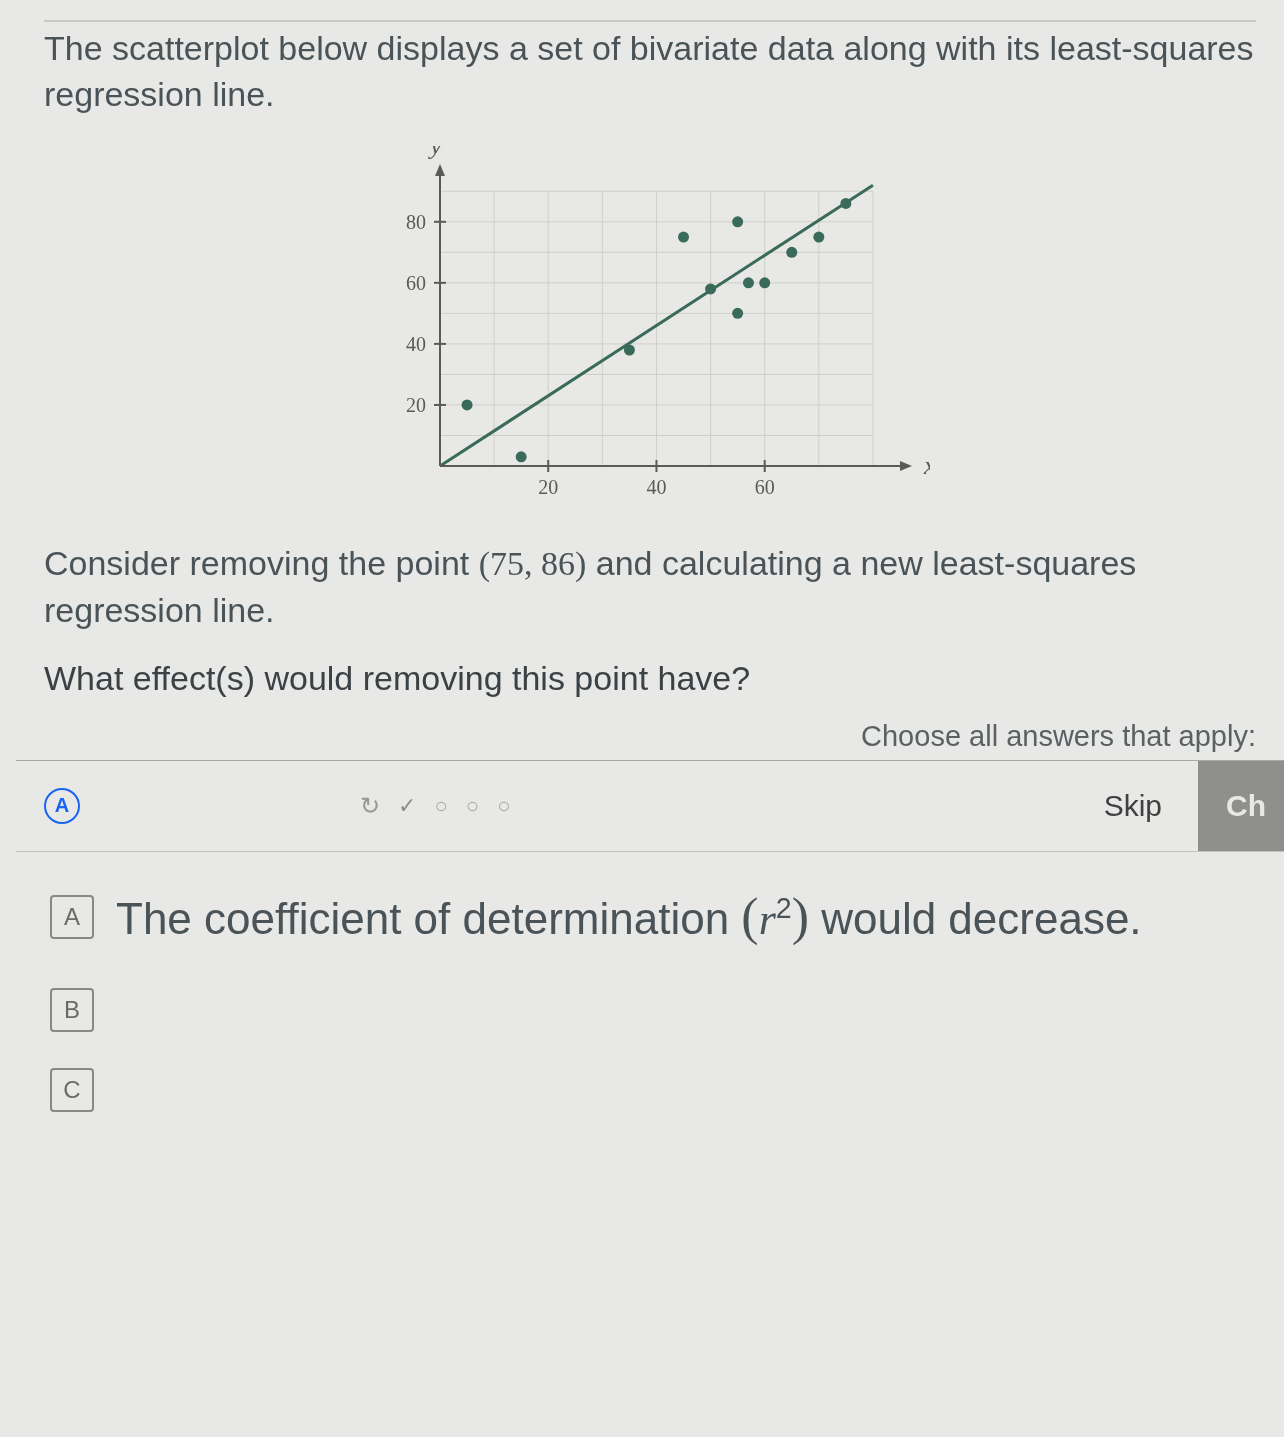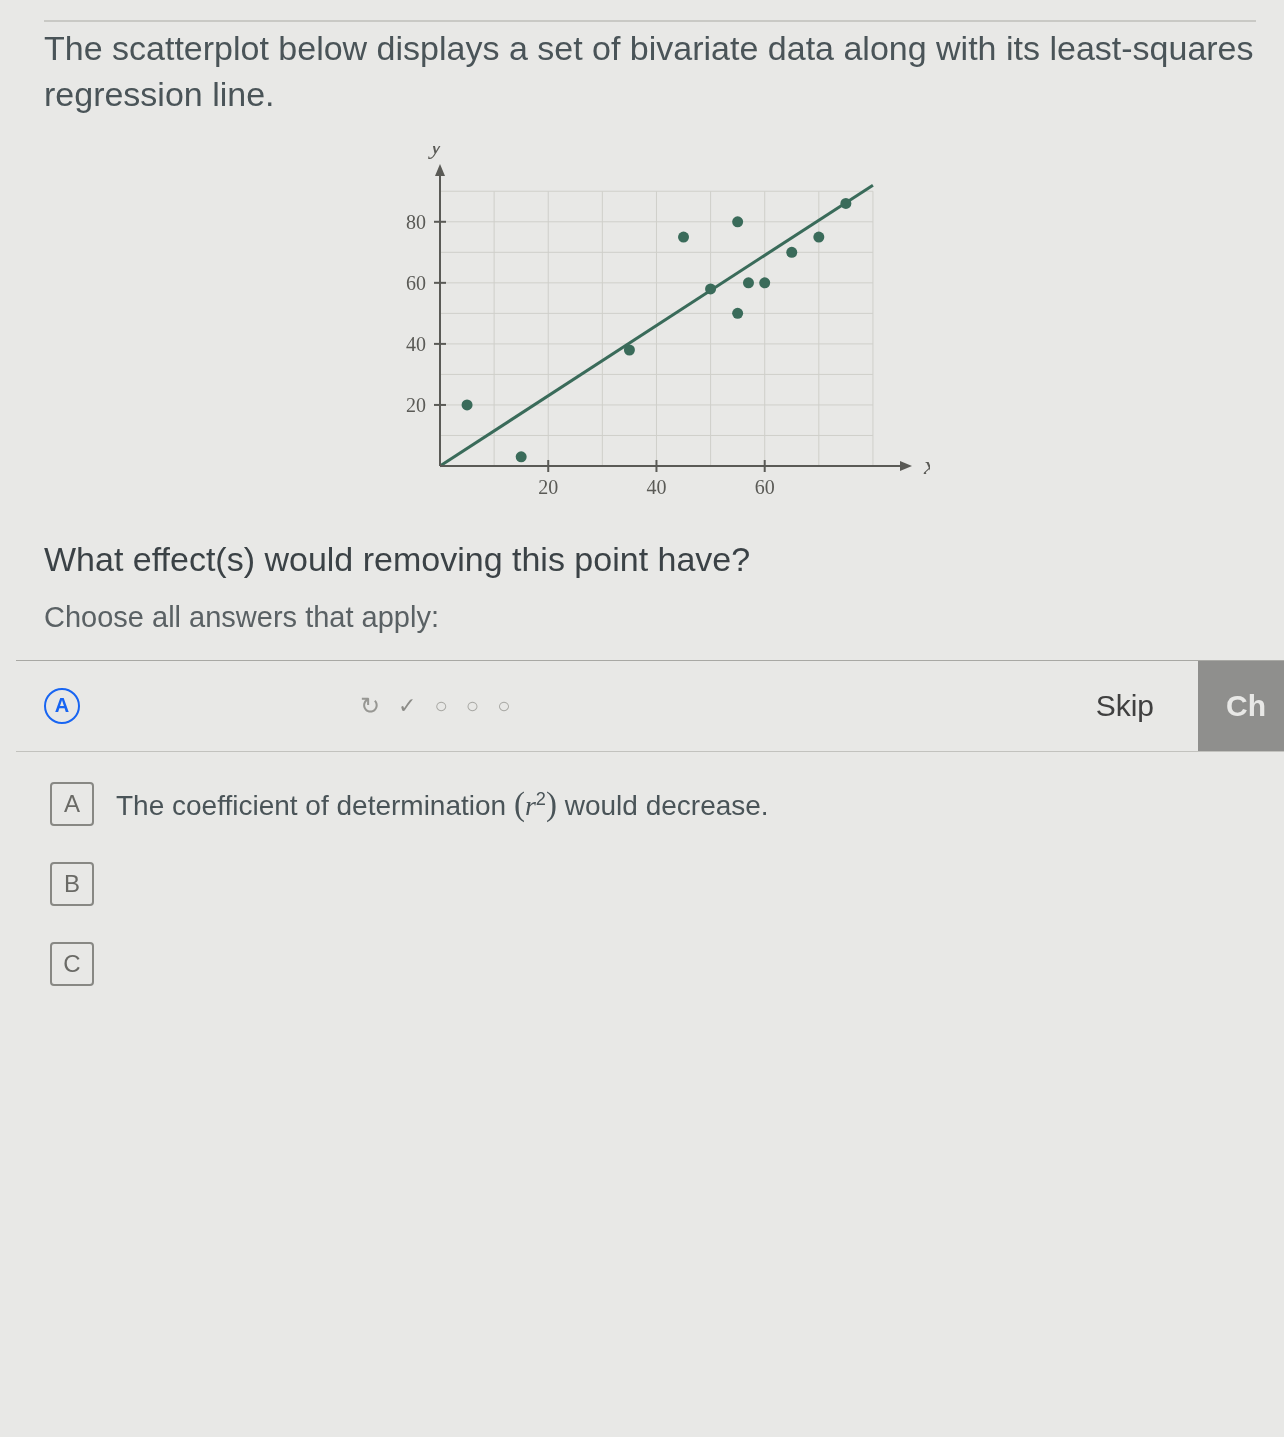--- a/index.html
+++ b/index.html
@@ -33,21 +33,22 @@
     }
     .bold-q {
       font-size: 34px;
       font-weight: 400;
       color: #3b4246;
       margin-bottom: 22px;
     }
     .choose {
       font-size: 29px;
       color: #5a6164;
-      margin-bottom: 26px;
+      margin-bottom: 7px;
+      text-align: right;
     }
     .toolbar {
       border-top: 1px solid #a8a8a4;
       border-bottom: 1px solid #c2c2be;
       display: flex;
       align-items: center;
       padding: 20px 28px;
       margin: 0 -28px;
     }
     .avatar {
@@ -71,21 +72,21 @@
       font-size: 30px;
       font-weight: 400;
       padding: 8px 24px;
     }
     .ch {
       background: #8f8f8d;
       color: #e8e8e6;
       font-size: 30px;
       font-weight: 600;
       padding: 22px 18px 22px 28px;
-      margin: -20px -28px -20px 20px;
+      margin: -20px -28px -20px 12px;
       align-self: stretch;
       display: flex;
       align-items: center;
     }
     .options {
       padding: 30px 28px 30px 6px;
     }
     .option {
       display: flex;
       align-items: center;
@@ -96,21 +97,21 @@
       width: 44px; height: 44px;
       border: 2px solid #888884;
       border-radius: 4px;
       display: flex; align-items: center; justify-content: center;
       color: #6a6a66;
       font-size: 24px;
       font-weight: 500;
       flex-shrink: 0;
     }
     .option-text {
-      font-size: 28px;
+      font-size: 44px;
       color: #4a5458;
       line-height: 1.35;
     }
     .math-it { font-style: italic; font-family: "Times New Roman", serif; }
     .sup { font-size: 0.65em; vertical-align: super; }
     .paren { font-size: 1.18em; font-family: "Times New Roman", serif; }
 
     
     .axis-line { stroke: #5a5a56; stroke-width: 2; }
     .grid-line { stroke: #cfcfca; stroke-width: 1; }
@@ -175,20 +176,23 @@
         <text x="56" y="204.89473684210526" text-anchor="end" class="tick-label">40</text>
         <line x1="64" y1="136.84210526315792" x2="76" y2="136.84210526315792" class="tick-line"></line>
         <text x="56" y="143.84210526315792" text-anchor="end" class="tick-label">60</text>
         <line x1="64" y1="75.78947368421055" x2="76" y2="75.78947368421055" class="tick-line"></line>
         <text x="56" y="82.78947368421055" text-anchor="end" class="tick-label">80</text>
         <text x="554" y="328" class="axis-label">x</text>
         <text x="66" y="8" text-anchor="middle" class="axis-label">y</text>
       </svg>
   </div>
 
+  <p class="prompt">
+    <span>Consider removing the point </span><span style="font-family:'Times New Roman',serif">(75, 86)</span><span> and calculating a new least-squares regression line.</span>
+  </p>
 
   <p class="bold-q">What effect(s) would removing this point have?</p>
 
   <p class="choose">Choose all answers that apply:</p>
 
   <div class="toolbar">
     <div class="avatar">A</div>
     <div class="center-icons">
       <span class="refresh">↻</span>
       <span class="check">✓</span>

